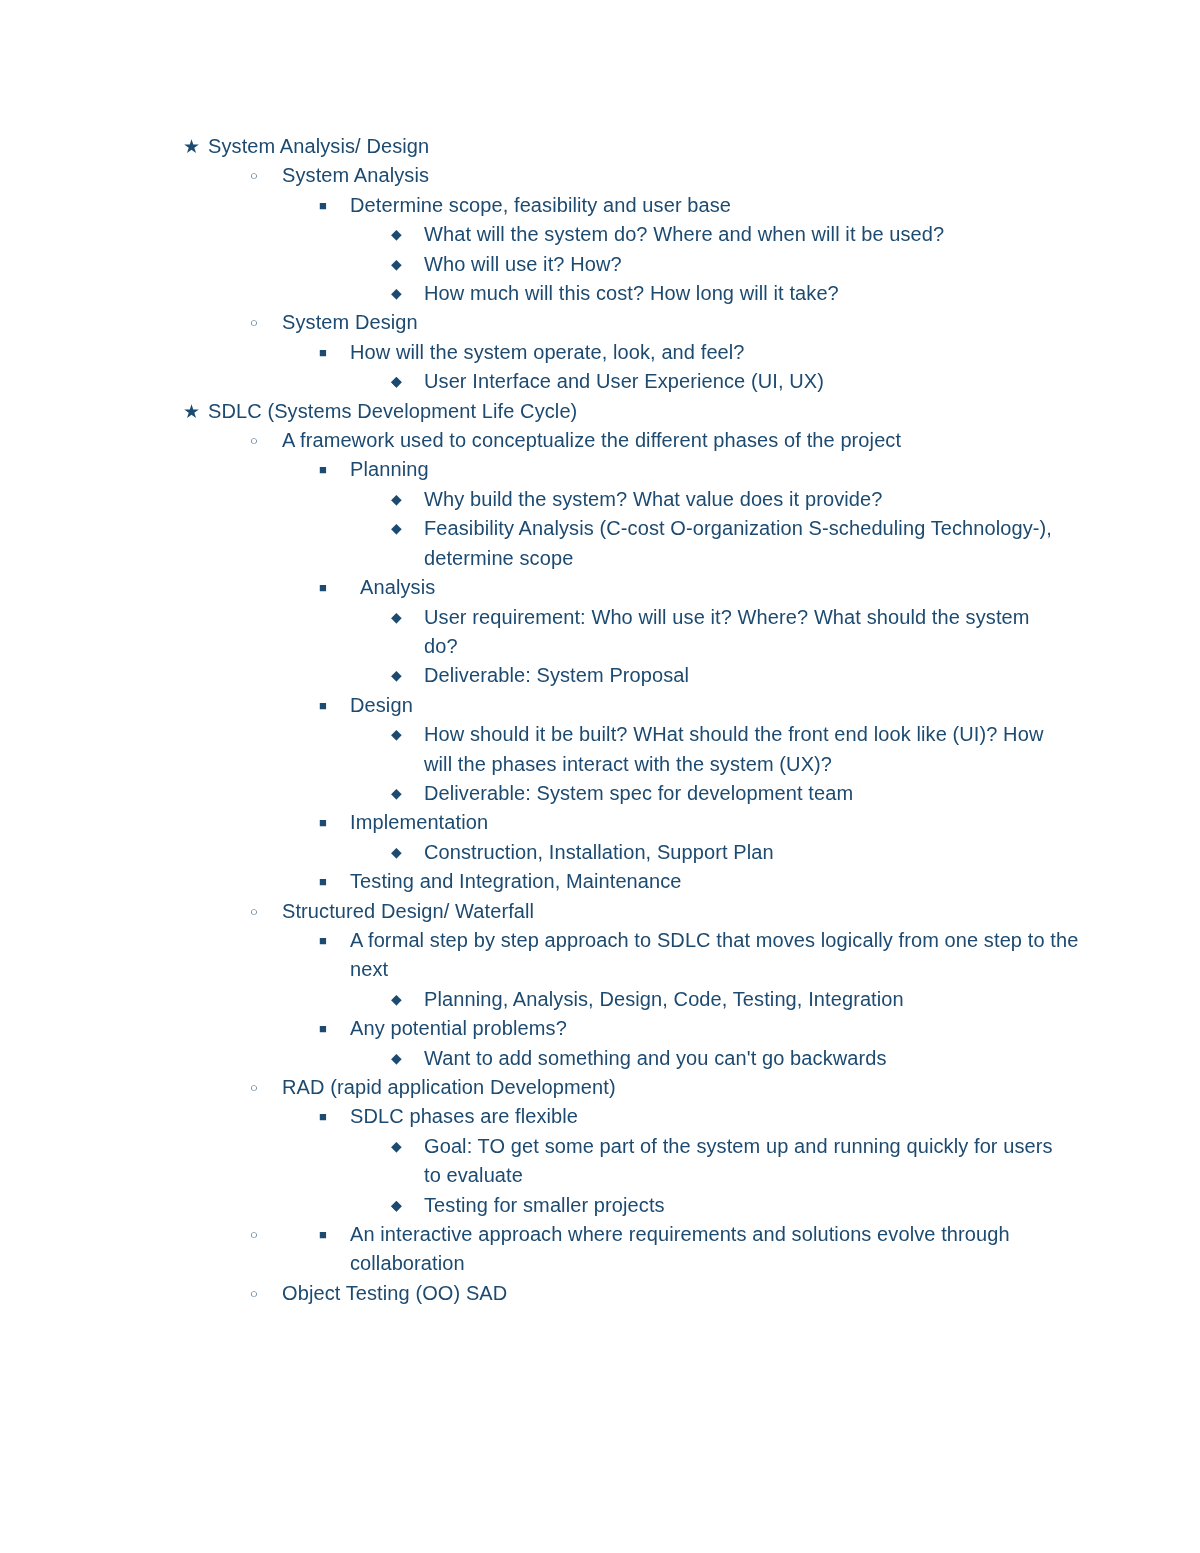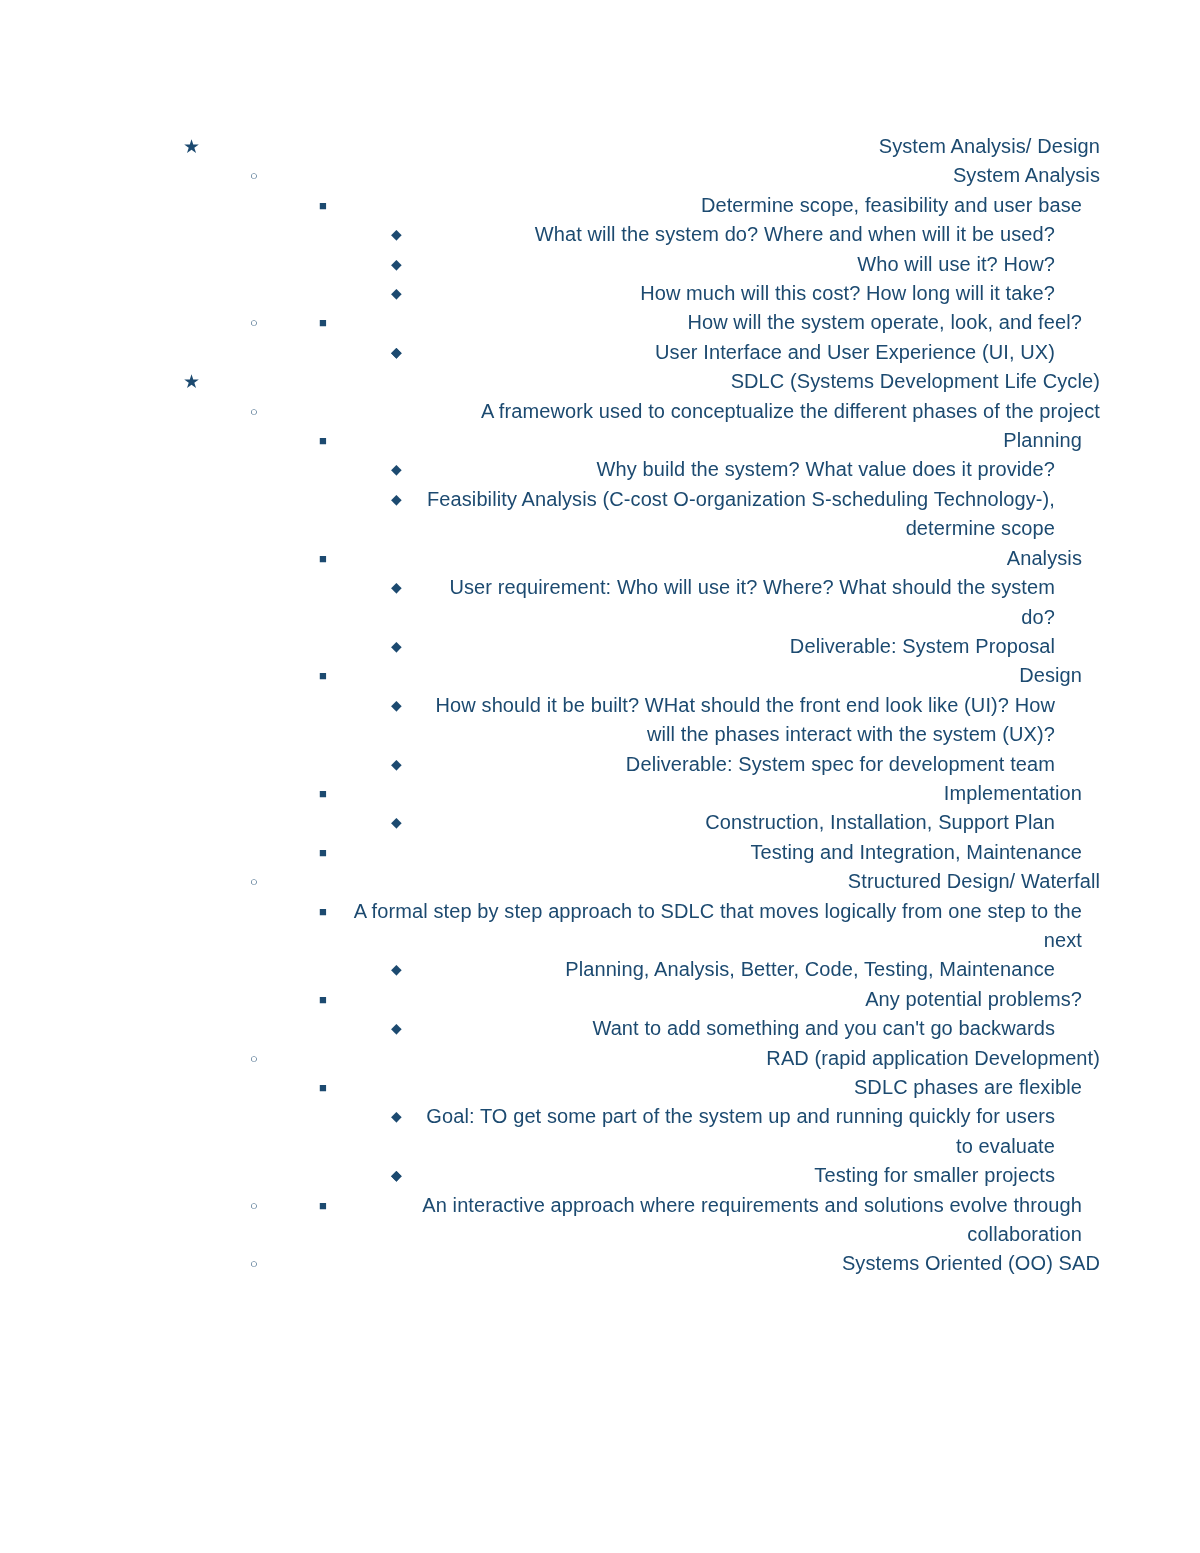--- a/index.html
+++ b/index.html
@@ -39,21 +39,20 @@
     left: 0;
     top: 0;
     width: 26px;
     text-align: left;
     line-height: 29.4px;
     color: #1c4a70;
     user-select: none;
   }
   .row .text {
     display: block;
-    text-align: right;
   }
 
   
   .lvl1 { padding-left: 208px; }
   .lvl1 .marker { left: 183px; }
 
   .lvl2 { padding-left: 282px; }
   .lvl2 .marker { left: 250px; }
 
   .lvl3 { padding-left: 350px; }
@@ -108,20 +107,21 @@
       <div class="row lvl4 row-width-a">
         <span class="marker m-diamond">◆</span>
         <span class="text">Who will use it? How?</span>
       </div>
       <div class="row lvl4 row-width-a">
         <span class="marker m-diamond">◆</span>
         <span class="text">How much will this cost? How long will it take?</span>
       </div>
       <div class="row lvl2">
         <span class="marker m-circle">○</span>
+        <span class="text">System Design</span>
       </div>
       <div class="row lvl3 row-width-b">
         <span class="marker m-square">■</span>
         <span class="text">How will the system operate, look, and feel?</span>
       </div>
       <div class="row lvl4 row-width-a">
         <span class="marker m-diamond">◆</span>
       </div>
       <div class="row lvl4 row-width-a">
         <span class="marker m-diamond">◆</span>
@@ -186,21 +186,21 @@
       <div class="row lvl2">
         <span class="marker m-circle">○</span>
         <span class="text">Structured Design/ Waterfall</span>
       </div>
       <div class="row lvl3 row-width-b">
         <span class="marker m-square">■</span>
         <span class="text">A formal step by step approach to SDLC that moves logically from one step to the next</span>
       </div>
       <div class="row lvl4 row-width-a">
         <span class="marker m-diamond">◆</span>
-        <span class="text">Planning, Analysis, Better, Code, Testing, Maintenance</span>
+        <span class="text">Planning, Analysis, Design, Code, Testing, Integration</span>
       </div>
       <div class="row lvl3 row-width-b">
         <span class="marker m-square">■</span>
         <span class="text">Any potential problems?</span>
       </div>
       <div class="row lvl4 row-width-a">
         <span class="marker m-diamond">◆</span>
         <span class="text">Want to add something and you can't go backwards</span>
       </div>
       <div class="row lvl2">
@@ -224,16 +224,16 @@
       </div>
       <div class="row lvl2">
         <span class="marker m-circle">○</span>
       </div>
       <div class="row lvl3 row-width-b">
         <span class="marker m-square">■</span>
         <span class="text">An interactive approach where requirements and solutions evolve through collaboration</span>
       </div>
       <div class="row lvl2">
         <span class="marker m-circle">○</span>
-        <span class="text">Systems Oriented (OO) SAD</span>
+        <span class="text">Object Testing (OO) SAD</span>
       </div>
     </div>
 </div>
 
 </body></html>

